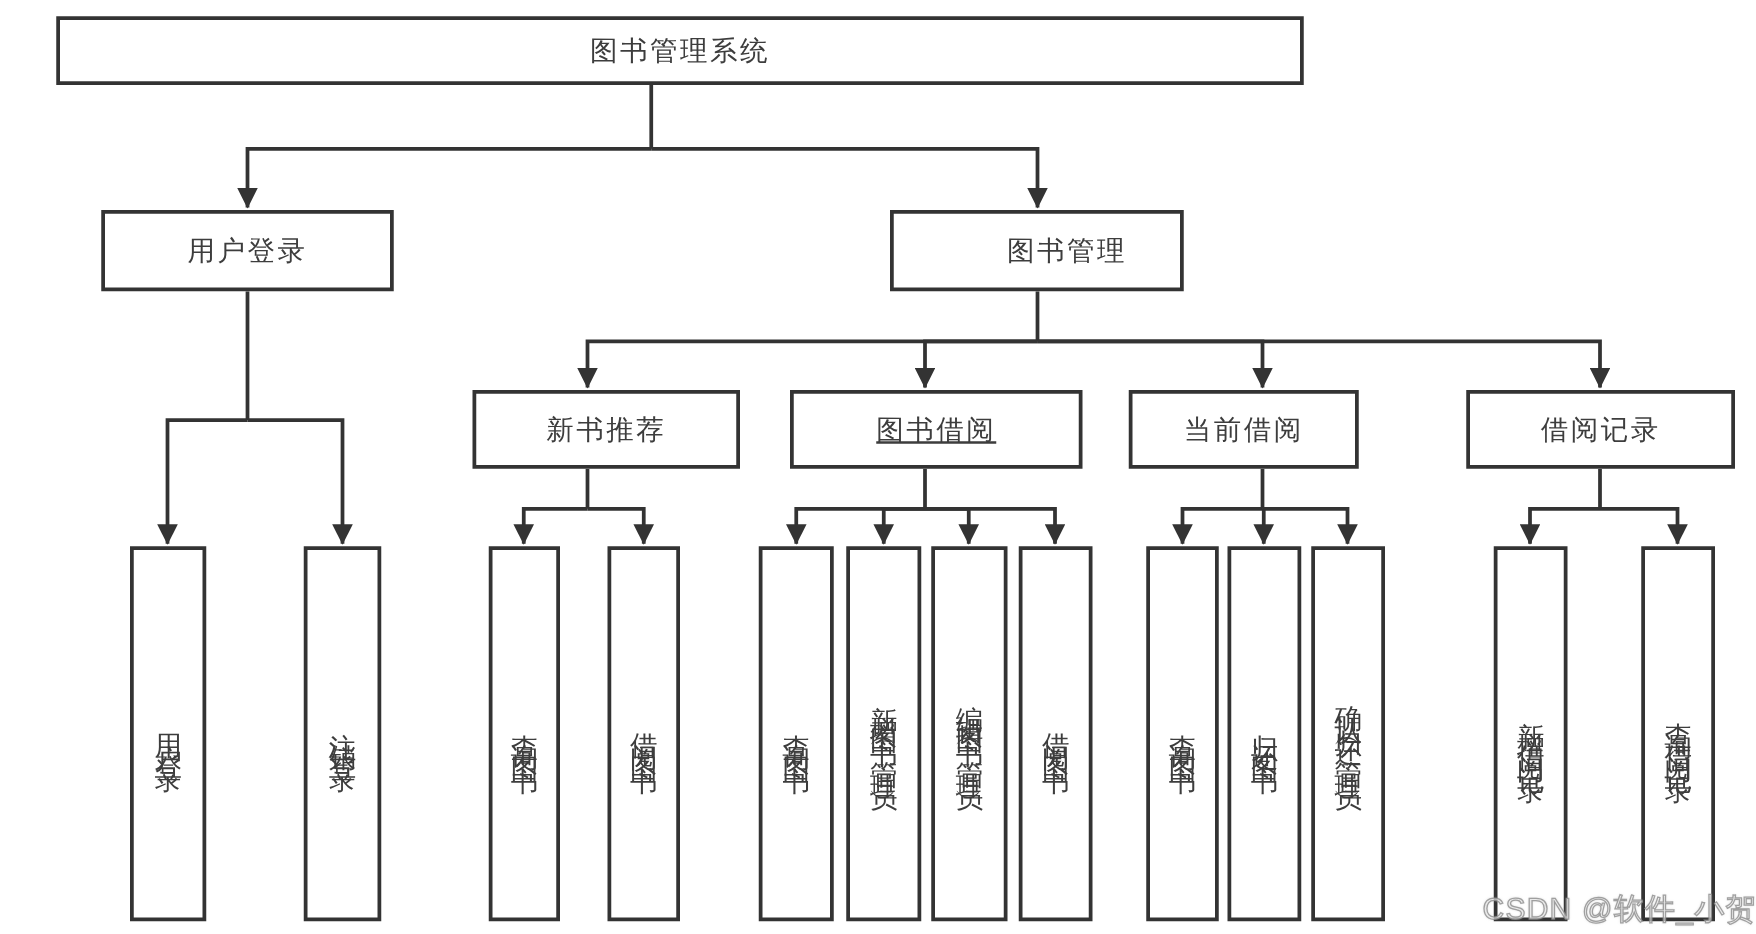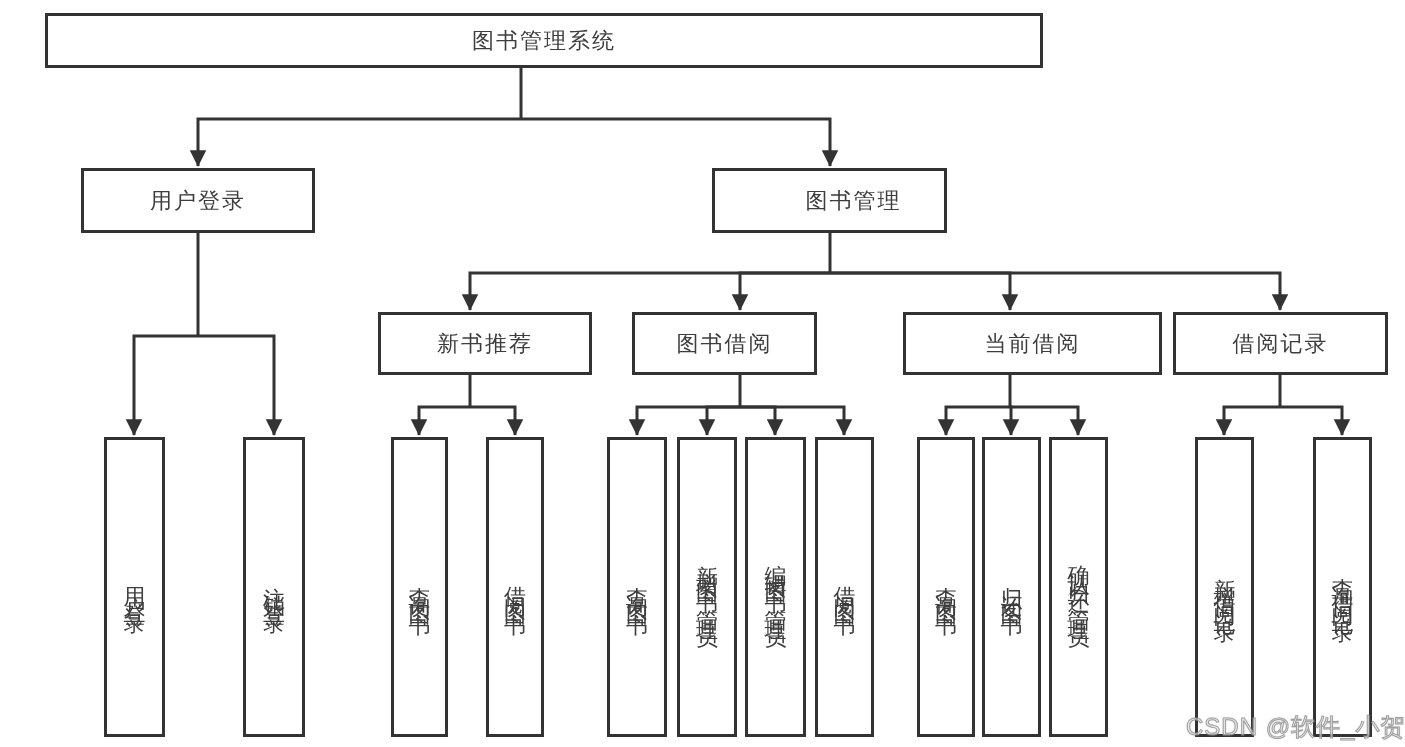--- a/index.html
+++ b/index.html
@@ -107,24 +107,24 @@
   <div class="box" style="left:81px; top:168px; width:234px; height:65px;">
     <span class="hlabel">用户登录</span>
   </div>
   <div class="box" style="left:712px; top:168px; width:235px; height:65px;padding-left:48px;">
     <span class="hlabel">图书管理</span>
   </div>
 
   <div class="box" style="left:378px; top:312px; width:214px; height:63px;">
     <span class="hlabel">新书推荐</span>
   </div>
-  <div class="box" style="left:632px; top:312px; width:185px; height:63px;">
+  <div class="box" style="left:632px; top:312px; width:234px; height:63px;text-decoration:underline;">
     <span class="hlabel">图书借阅</span>
   </div>
-  <div class="box" style="left:903px; top:312px; width:259px; height:63px;">
+  <div class="box" style="left:903px; top:312px; width:184px; height:63px;">
     <span class="hlabel">当前借阅</span>
   </div>
   <div class="box" style="left:1173px; top:312px; width:215px; height:63px;">
     <span class="hlabel">借阅记录</span>
   </div>
 
   <div class="box leaf" style="left:104px; width:61px;">
     <span class="vtext">用户登录</span>
   </div>
   <div class="box leaf" style="left:243px; width:62px;">

